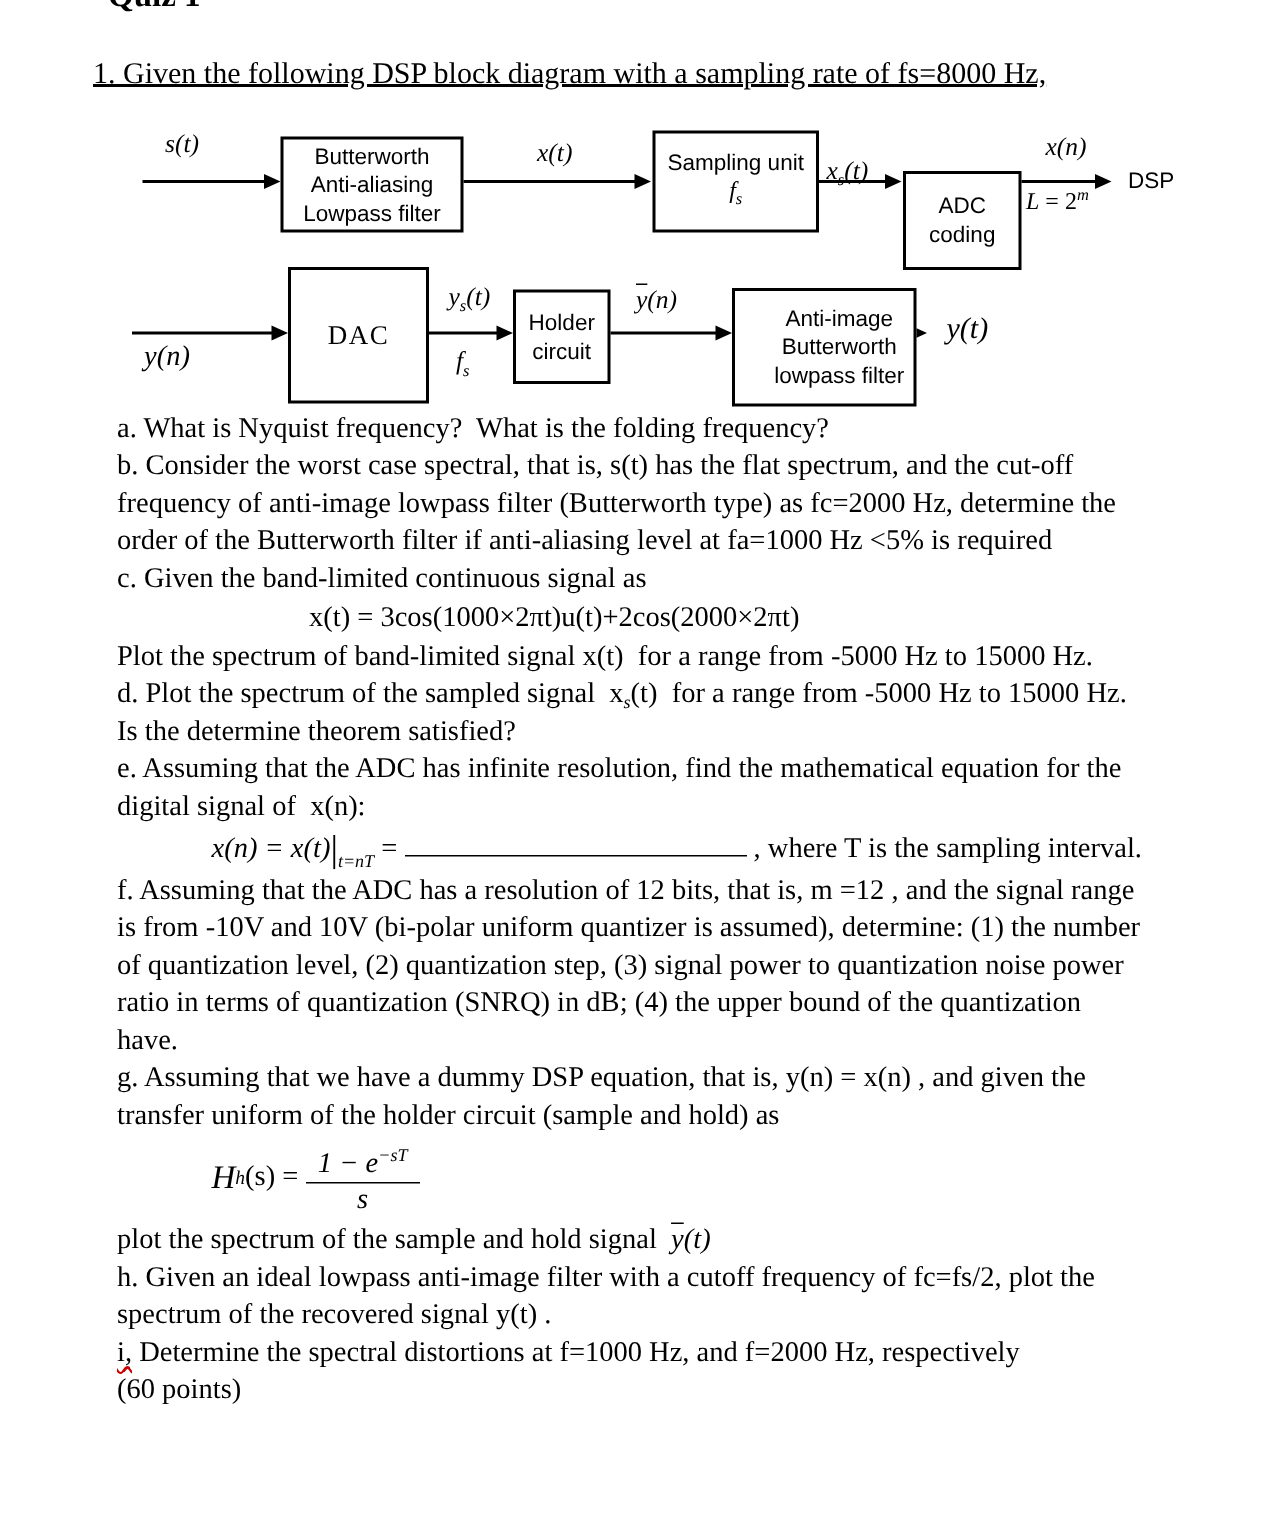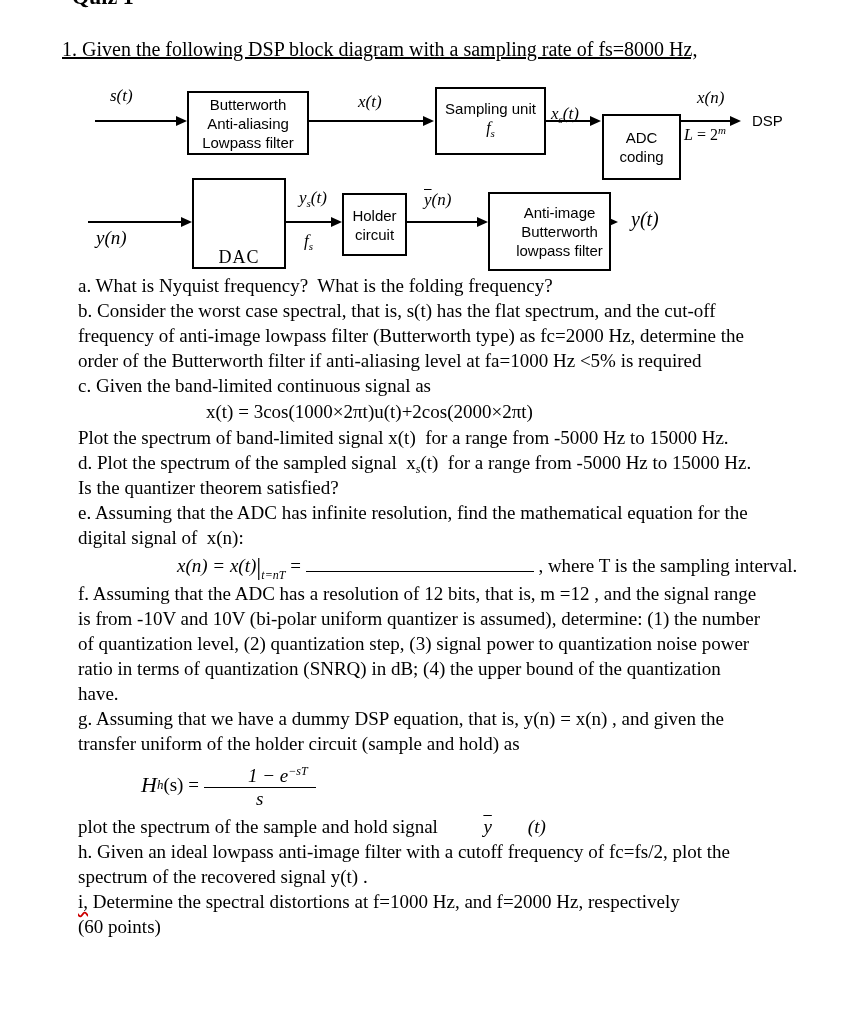--- a/index.html
+++ b/index.html
@@ -26,21 +26,21 @@
   .roman{font-style:normal;}
   .ovl{text-decoration:overline;}
   .sanslab{position:absolute;font-family:"Liberation Sans",sans-serif;font-size:15px;}
   .serifbox{font-family:"Liberation Serif",serif;font-size:18px;letter-spacing:1px;}
 
   
   .qbody{position:absolute;left:78px;top:273px;font-size:19px;}
   .tline{height:25px;line-height:25px;white-space:pre;}
   .eqc{height:27px;line-height:27px;padding-left:128px;white-space:pre;}
   .eqe{height:31px;line-height:31px;padding-left:63px;white-space:pre;}
-  .ital{font-style:italic;margin-left:36px;}
+  .ital{font-style:italic;}
   .pipe{font-size:25px;vertical-align:-3px;}
   .subeq{font-size:12px;font-style:italic;vertical-align:-7px;letter-spacing:0;}
   .blank{display:inline-block;width:228px;height:15px;border-bottom:1.6px solid #000;}
   .eqh{height:58px;display:flex;align-items:center;padding-left:63px;}
   .eqh .hh{font-size:22px;font-style:italic;}
   .eqh .hsub{font-size:13px;font-style:italic;vertical-align:-5px;}
   .eqh .hmid{font-size:19px;}
   .frac{display:inline-flex;flex-direction:column;align-items:center;margin-left:5px;}
   .frac .num{font-size:19px;padding:0 8px;line-height:22px;}
   .frac .num sup{font-size:12px;font-style:italic;}
@@ -98,21 +98,21 @@
   <div class="ahead" style="left:477px;top:217px;"></div>
   <div class="hline" style="left:587px;top:221px;width:21px;"></div>
   <div class="ahead" style="left:607px;top:217px;"></div>
 
   <div class="mlab" style="left:96px;top:227px;font-size:19px;">y(n)</div>
   <div class="mlab" style="left:299px;top:188px;"><span>y</span><sub>s</sub><span>(t)</span></div>
   <div class="mlab" style="left:304px;top:231px;"><span>f</span><sub>s</sub></div>
   <div class="mlab" style="left:424px;top:190px;"><span class="ovl">y</span><span>(n)</span></div>
   <div class="mlab" style="left:631px;top:208px;font-size:20px;">y(t)</div>
 
-  <div class="dbox serifbox" style="left:192px;top:178px;width:90px;height:87px;justify-content:flex-end;">
+  <div class="dbox serifbox" style="left:192px;top:178px;width:90px;height:87px;">
     <div>DAC</div>
   </div>
   <div class="dbox" style="left:342px;top:193px;width:61px;height:59px;">
     <div>Holder</div>
     <div>circuit</div>
   </div>
   <div class="dbox" style="left:488px;top:192px;width:99px;height:75px;padding-left:20px;">
     <div>Anti-image</div>
     <div>Butterworth</div>
     <div>lowpass filter</div>
@@ -121,21 +121,21 @@
 
 <div class="qbody">
   <div class="tline">a. What is Nyquist frequency?  What is the folding frequency?</div>
   <div class="tline">b. Consider the worst case spectral, that is, s(t) has the flat spectrum, and the cut-off</div>
   <div class="tline">frequency of anti-image lowpass filter (Butterworth type) as fc=2000 Hz, determine the</div>
   <div class="tline">order of the Butterworth filter if anti-aliasing level at fa=1000 Hz &lt;5% is required</div>
   <div class="tline">c. Given the band-limited continuous signal as</div>
   <div class="eqc">x(t) = 3cos(1000×2πt)u(t)+2cos(2000×2πt)</div>
   <div class="tline">Plot the spectrum of band-limited signal x(t)  for a range from -5000 Hz to 15000 Hz.</div>
   <div class="tline"><span>d. Plot the spectrum of the sampled signal  x</span><sub class="subeq" style="vertical-align:-4px;">s</sub><span>(t)  for a range from -5000 Hz to 15000 Hz.</span></div>
-  <div class="tline">Is the quantizer theorem satisfied?</div>
+  <div class="tline">Is the determine theorem satisfied?</div>
   <div class="tline">e. Assuming that the ADC has infinite resolution, find the mathematical equation for the</div>
   <div class="tline">digital signal of  x(n):</div>
   <div class="eqe"><span class="ital">x(n) = x(t)</span><span class="pipe">|</span><span class="subeq">t=nT</span><span> = </span><span class="blank"></span><span> , where T is the sampling interval.</span></div>
   <div class="tline">f. Assuming that the ADC has a resolution of 12 bits, that is, m =12 , and the signal range</div>
   <div class="tline">is from -10V and 10V (bi-polar uniform quantizer is assumed), determine: (1) the number</div>
   <div class="tline">of quantization level, (2) quantization step, (3) signal power to quantization noise power</div>
   <div class="tline">ratio in terms of quantization (SNRQ) in dB; (4) the upper bound of the quantization</div>
   <div class="tline">have.</div>
   <div class="tline">g. Assuming that we have a dummy DSP equation, that is, y(n) = x(n) , and given the</div>
   <div class="tline">transfer uniform of the holder circuit (sample and hold) as</div>

